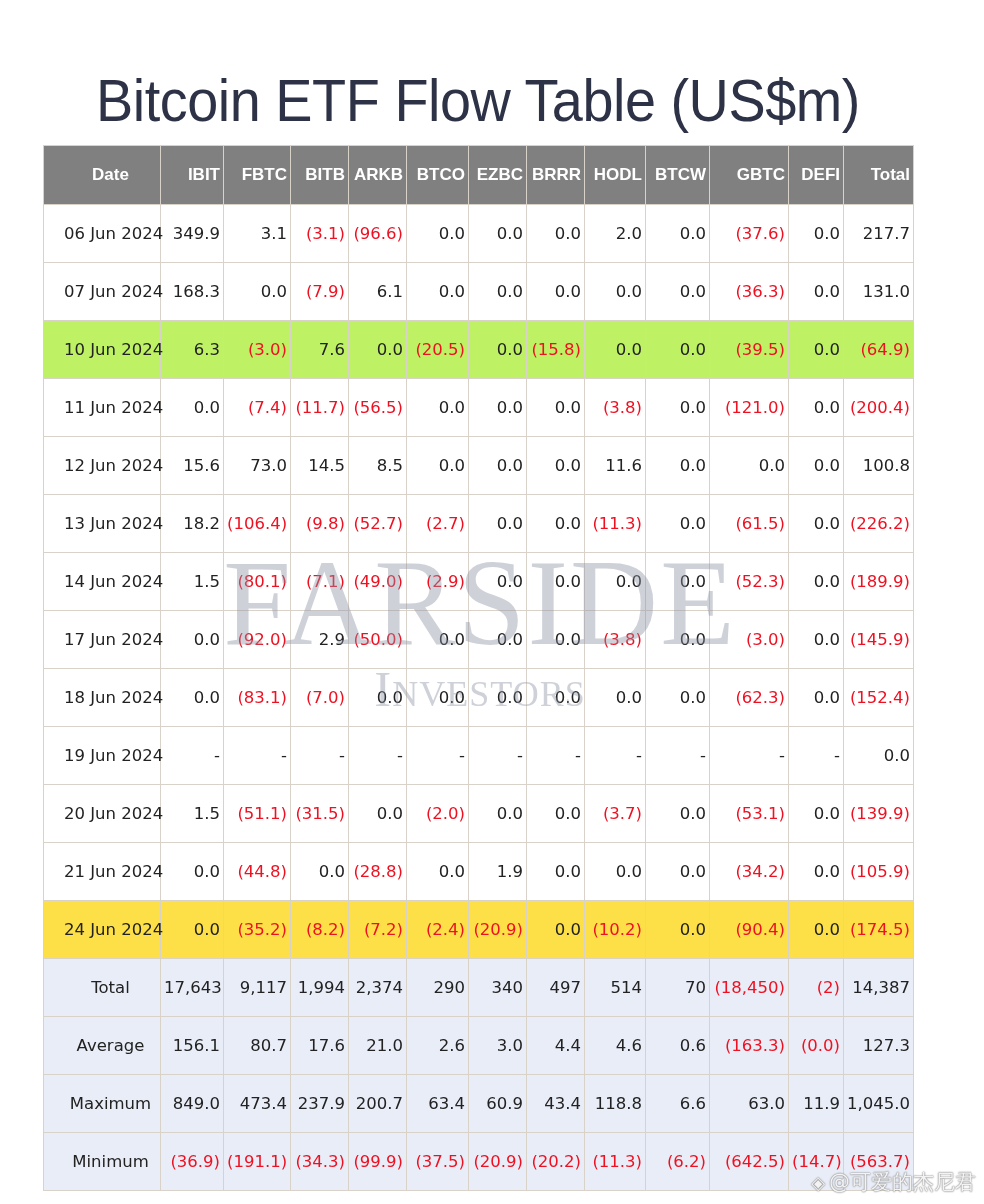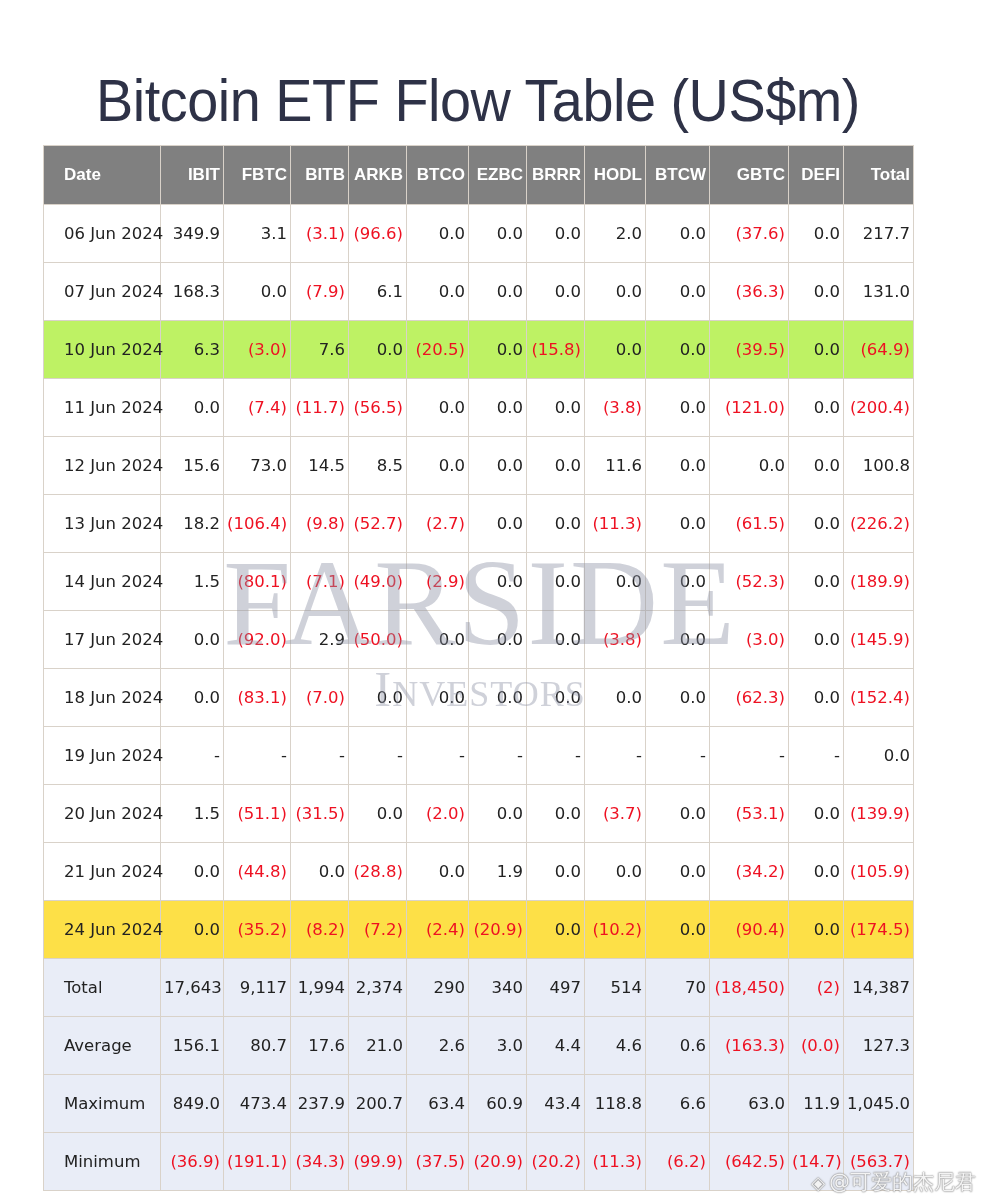--- a/index.html
+++ b/index.html
@@ -15,21 +15,21 @@
     border-collapse: collapse; table-layout: fixed;
     width: 870px; font-size: 16.5px; color: #222;
   }
   table.etf th, table.etf td {
     border: 1px solid #d9d2c9; padding: 0 3px; text-align: right; white-space: nowrap; overflow: visible;
   }
   table.etf th {
     background: #808080; color: #ffffff; font-weight: bold; height: 58px;
     font-family: "Liberation Sans", sans-serif; font-size: 17px;
   }
-  table.etf th:first-child, table.etf td:first-child { text-align: left; padding-left: 20px; }
+  table.etf th:first-child, table.etf td:first-child { text-align: center; padding-left: 20px; }
   table.etf td { height: 57px; }
   tr.row-white td { background: #ffffff; }
   tr.row-grey td { background: #bef264; }
   tr.row-latest td { background: #fde047; }
   tr.row-summary td { background: #e9edf7; }
   .neg { color: #ee1122; }
   .watermark {
     position: absolute; left: 210px; top: 542px; width: 540px; pointer-events: none;
     font-family: "Liberation Serif", "DejaVu Serif", serif; color: rgba(140,145,165,0.42);
     text-align: center; line-height: 1;

